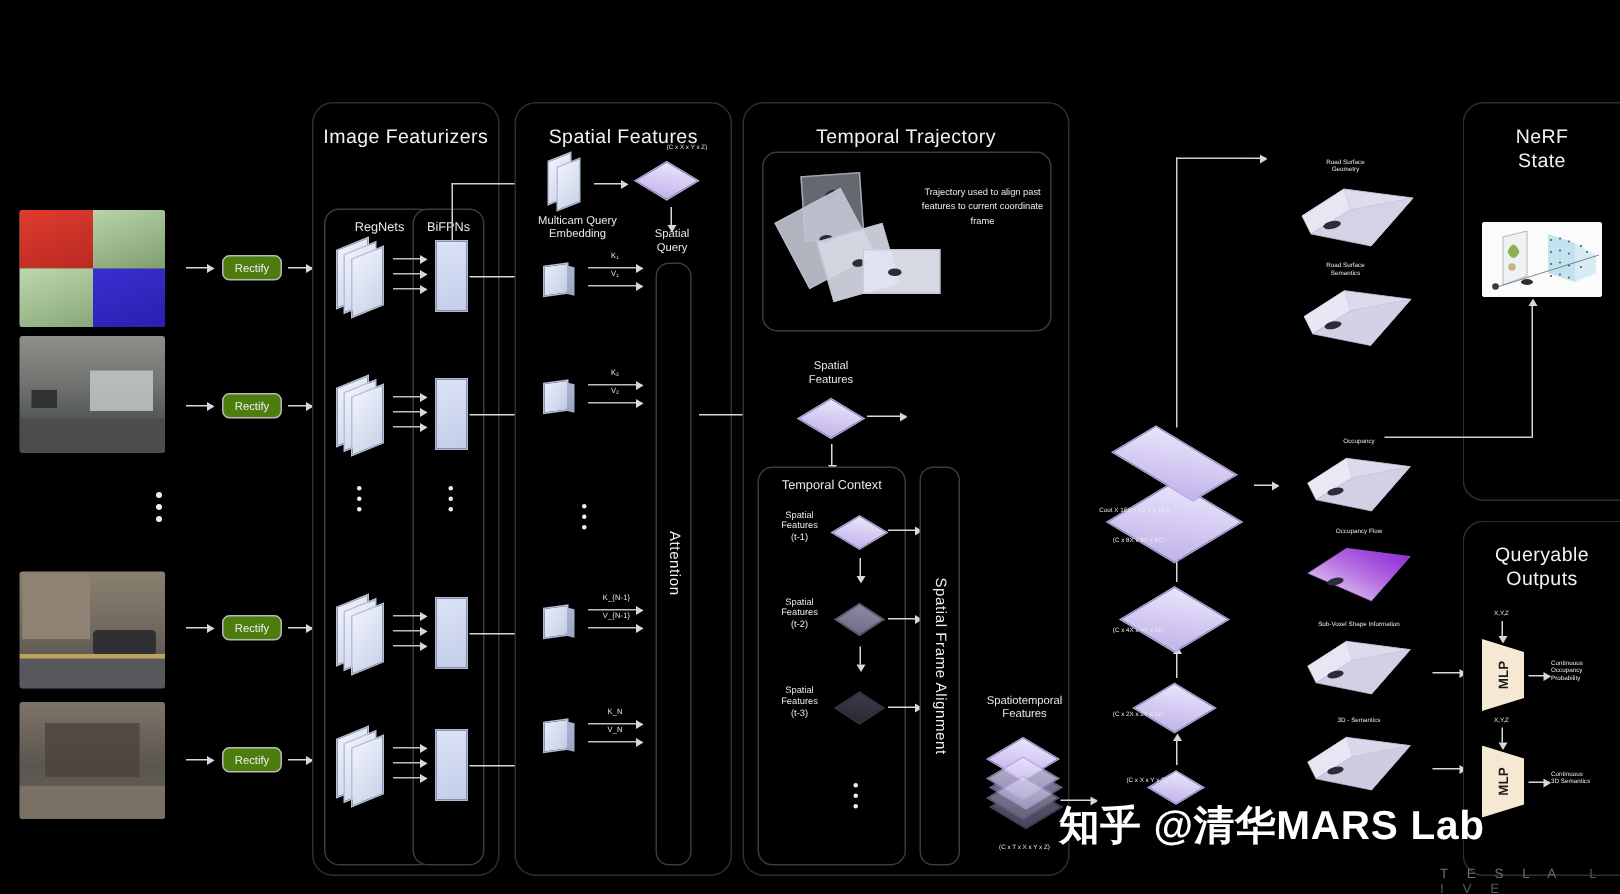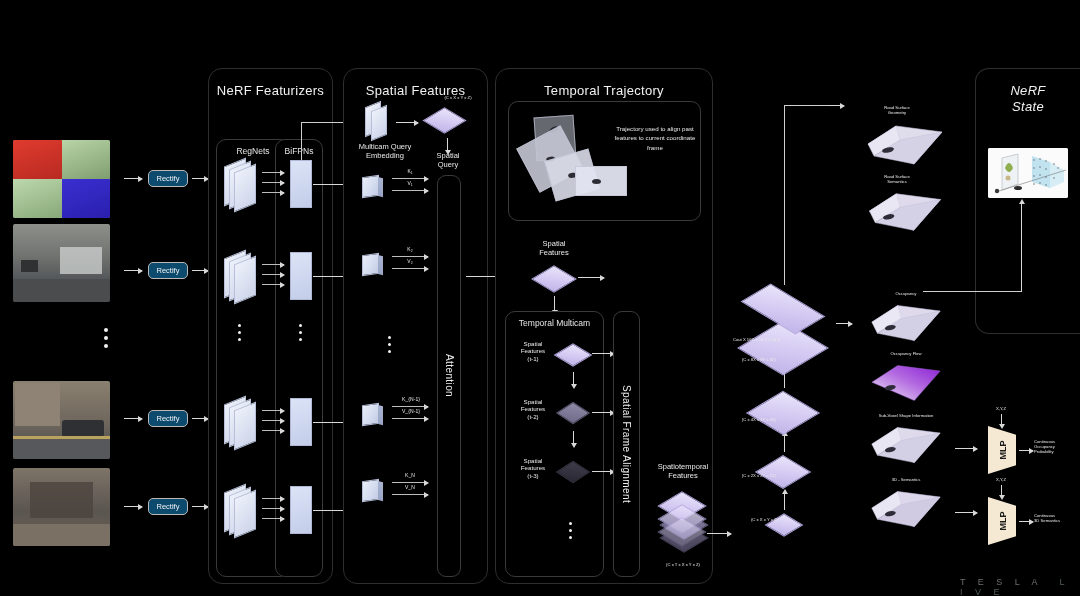--- a/index.html
+++ b/index.html
@@ -70,21 +70,21 @@
     border-right: 3px solid transparent;
     border-bottom:none;
   }
   .line { position:absolute; background:#cfcfcf; }
 
   
   .rectify {
     position: absolute; width: 40px; height: 17px;
     border: 1px solid #b9b9b9; border-radius: 5px;
     display:flex; align-items:center; justify-content:center;
-    font-size: 7.5px; color:#f2f2f2; background:#0c4a6e;
+    font-size: 7.5px; color:#f2f2f2; background:#4d7c0f;
   }
 
   
   .thumb { position:absolute; border-radius:2px; overflow:hidden; }
   .thumb .q { position:absolute; width:50%; height:50%; }
 
   .dots { position:absolute; display:flex; flex-direction:column; gap:4px; align-items:center; }
   .dots i { width:4px; height:4px; border-radius:50%; background:#f0f0f0; display:block; }
   .dots.sm i { width:3px; height:3px; }
   .sheet-stack { position:absolute; }
@@ -233,21 +233,21 @@
 
   <div class="arrow" style="left:124px; top:418px; width:18px;"></div>
   <div class="rectify" style="left:148px; top:410px;">Rectify</div>
   <div class="arrow" style="left:192px; top:418px; width:16px;"></div>
 
   <div class="arrow" style="left:124px; top:506px; width:18px;"></div>
   <div class="rectify" style="left:148px; top:498px;">Rectify</div>
   <div class="arrow" style="left:192px; top:506px; width:16px;"></div>
 
   <div class="panel" style="left:208px; top:68px; width:125px; height:516px;">
-    <div class="panel-title">NeRF Featurizers</div>
+    <div class="panel-title">Image Featurizers</div>
   </div>
 
   <div class="subpanel" style="left:216px; top:139px; width:74px; height:438px;">
     <div class="subpanel-title">RegNets</div>
   </div>
   <div class="subpanel" style="left:275px; top:139px; width:48px; height:438px;">
     <div class="subpanel-title">BiFPNs</div>
   </div>
 
   <div class="sheet-stack" style="left:224px; top:162px;">
@@ -394,21 +394,21 @@
   <div class="lbl f8" style="left:522px; top:240px; width:64px; white-space:pre-line;">Spatial
 Features</div>
   <div class="iso" style="left:541px; top:266px; width:26px; height:26px;">
     <div class="side"></div>
       <div class="top"></div>
   </div>
   <div class="arrow" style="left:578px; top:277px; width:26px;"></div>
   <div class="arrow down" style="left:554px; top:296px; height:14px;"></div>
 
   <div class="subpanel" style="left:505px; top:311px; width:99px; height:266px;">
-    <div class="subpanel-title">Temporal Multicam</div>
+    <div class="subpanel-title">Temporal Context</div>
   </div>
 
   <div class="lbl f7" style="left:510px; top:340px; width:46px; white-space:pre-line;">Spatial
 Features
 (t-1)</div>
   <div class="iso" style="left:562px; top:344px; width:22px; height:22px;">
     <div class="side"></div>
       <div class="top"></div>
   </div>
   <div class="arrow" style="left:592px; top:353px; width:22px;"></div>
@@ -507,21 +507,21 @@
   <div class="lbl f5" style="left:862px; top:175px; width:70px; white-space:pre-line;">Road Surface
 Semantics</div>
   <svg class="surface" style="left:862px; top:188px;" width="86" height="50" viewBox="0 0 86 52">
     <path d="M6 24 L34 6 L80 12 L52 44 Z" fill="#dedaec" stroke="#c7c3dd" stroke-width=".6"></path>
     <path d="M6 24 L34 6 L38 20 L12 36 Z" fill="#eae7f4" stroke="#cfcbe2" stroke-width=".5"></path>
     <path d="M38 20 L80 12 L52 44 L12 36 Z" fill="#d4d0e5" stroke="#c2bed8" stroke-width=".5"></path>
     <ellipse cx="26" cy="30" rx="6" ry="2.6" fill="#2e2c38" transform="rotate(-12 26 30)"></ellipse>
   </svg>
 
   <div class="panel" style="left:975px; top:68px; width:105px; height:266px; border-right:none; border-top-right-radius:0; border-bottom-right-radius:0;">
-    <div class="panel-title" style="white-space:pre-line;font-style:italic;">NeRF
+    <div class="panel-title" style="white-space:pre-line;">NeRF
 State</div>
   </div>
   <div class="nerf-img" style="left:988px; top:148px; width:80px; height:50px;">
     <svg width="80" height="50" viewBox="0 0 80 50">
       <rect width="80" height="50" fill="#fbfbfb"></rect>
       <path d="M14 10 L14 42 L30 36 L30 6 Z" fill="#eef2f4" stroke="#9aa3a8" stroke-width=".5"></path>
       <path d="M17 20 q4 -10 8 0 q-4 8 -8 0" fill="#8fae4e"></path>
       <circle cx="20" cy="30" r="2.5" fill="#c8b68a"></circle>
       <ellipse cx="30" cy="40" rx="4" ry="2" fill="#2d2d2d"></ellipse>
       <path d="M44 8 L62 14 L62 40 L44 34 Z" fill="#79c6e0" opacity=".45"></path>
@@ -585,38 +585,43 @@
   <svg class="surface" style="left:866px; top:486px;" width="80" height="48" viewBox="0 0 86 52">
     <path d="M6 24 L34 6 L80 12 L52 44 Z" fill="#dcd7ea" stroke="#c4c0da" stroke-width=".6"></path>
     <path d="M6 24 L34 6 L38 20 L12 36 Z" fill="#e9e6f3" stroke="#cfcbe2" stroke-width=".5"></path>
     <path d="M38 20 L80 12 L52 44 L12 36 Z" fill="#d0cbe2" stroke="#c2bed8" stroke-width=".5"></path>
     <ellipse cx="26" cy="30" rx="6" ry="2.6" fill="#2e2c38" transform="rotate(-12 26 30)"></ellipse>
   </svg>
 
   <div class="arrow" style="left:955px; top:448px; width:22px;"></div>
   <div class="arrow" style="left:955px; top:512px; width:22px;"></div>
 
+  <div class="panel" style="left:975px; top:347px; width:105px; height:237px; border-right:none; border-top-right-radius:0; border-bottom-right-radius:0;">
+    <div class="panel-title" style="white-space:pre-line;">Queryable
+Outputs</div>
+  </div>
 
   <div class="lbl f5" style="left:988px; top:407px; width:26px;">X,Y,Z</div>
   <div class="arrow down" style="left:1001px; top:414px; height:10px;"></div>
   <div class="mlp" style="left:988px; top:426px; width:28px; height:48px;">
     <span>MLP</span>
   </div>
   <div class="arrow" style="left:1019px; top:450px; width:14px;"></div>
   <div class="lbl f5" style="left:1034px; top:440px; width:46px; white-space:pre-line; text-align:left;">Continuous
 Occupancy
 Probability</div>
 
   <div class="lbl f5" style="left:988px; top:478px; width:26px;">X,Y,Z</div>
   <div class="arrow down" style="left:1001px; top:485px; height:10px;"></div>
   <div class="mlp" style="left:988px; top:497px; width:28px; height:48px;">
     <span>MLP</span>
   </div>
   <div class="arrow" style="left:1019px; top:521px; width:14px;"></div>
   <div class="lbl f5" style="left:1034px; top:514px; width:46px; white-space:pre-line; text-align:left;">Continuous
 3D Semantics</div>
 
+  <div class="wm" style="left:706px; top:532px;">知乎 @清华MARS Lab</div>
   <div class="tesla-live" style="left:960px; top:577px;">
     <span>T E S L A</span>
     <span class="live" style="margin-left:10px;">L I V E</span>
   </div>
 
 </div>
 
 </body></html>

